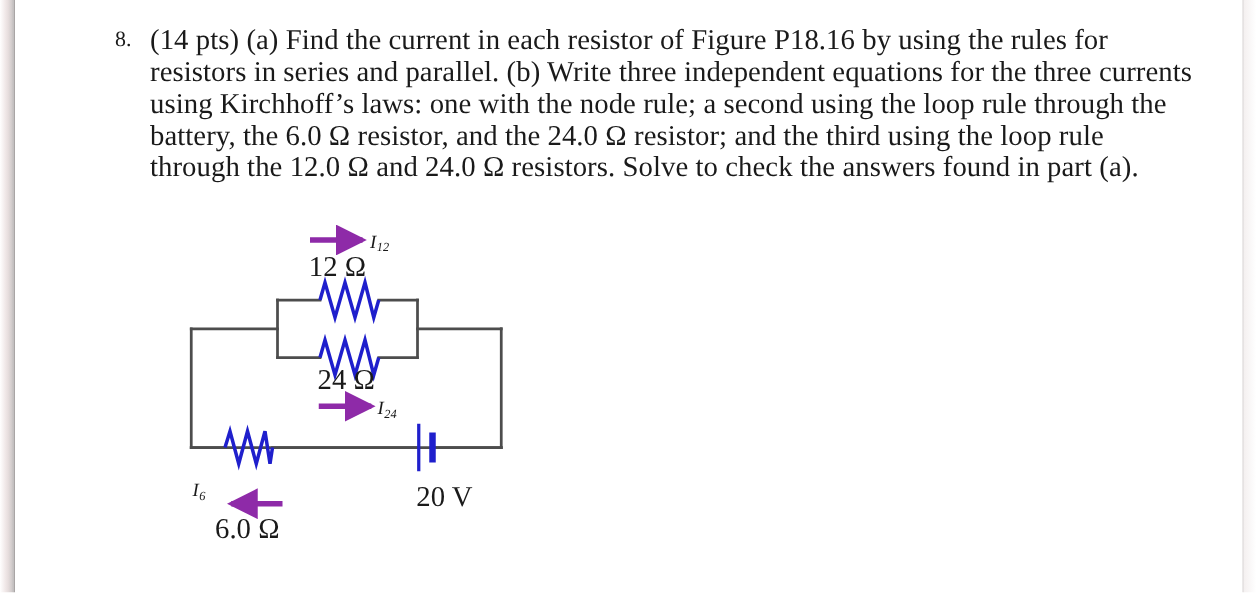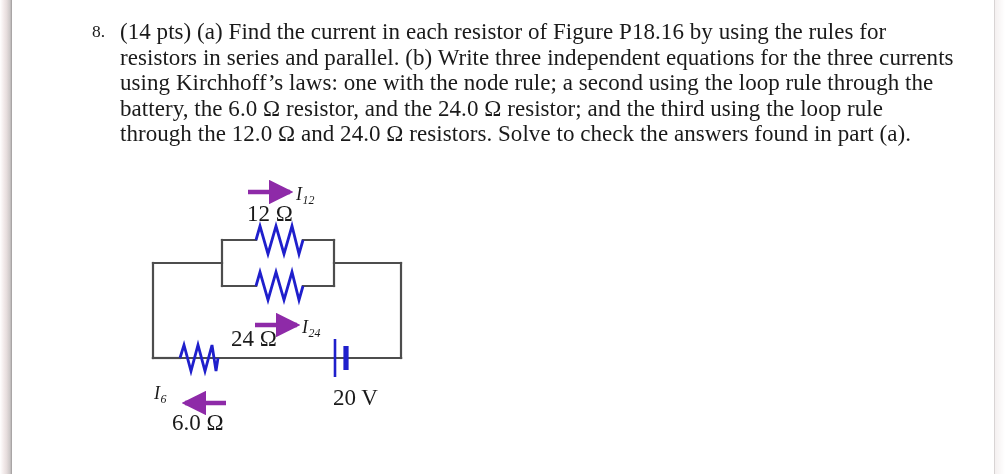--- a/index.html
+++ b/index.html
@@ -84,21 +84,21 @@
   }
   .fig-label {
     position: absolute;
     font-size: 23px;
     line-height: 17px;
     color: #1a1a1a;
     white-space: nowrap;
   }
   .cur-label {
     position: absolute;
-    font-size: 18px;
+    font-size: 15px;
     line-height: 18px;
     font-style: italic;
     color: #1a1a1a;
     white-space: nowrap;
   }
   .cur-label sub {
     font-size: 0.66em;
     font-style: italic;
     vertical-align: baseline;
     position: relative;
@@ -184,21 +184,21 @@
       <line x1="118" y1="16" x2="160" y2="16" marker-end="url(#arrowR)"></line>
 
       <line x1="125" y1="149" x2="167" y2="149" marker-end="url(#arrowR)"></line>
 
       <line x1="96" y1="227" x2="55" y2="227" marker-end="url(#arrowL)"></line>
     </g>
   </svg>
 
   <div class="fig-label" style="left:117px; top:29px;">12 Ω</div>
 
-  <div class="fig-label" style="left:101px; top:119px;margin-top:35px;">24 Ω</div>
+  <div class="fig-label" style="left:124px; top:119px;">24 Ω</div>
 
   <div class="fig-label" style="left:42px; top:198px;margin-top:40px;">6.0 Ω</div>
 
   <div class="fig-label" style="left:203px; top:213px;">20 V</div>
 
   <div class="cur-label" style="left:166px; top:9px;"><span>I</span><sub>12</sub></div>
 
   <div class="cur-label" style="left:172px; top:142px;"><span>I</span><sub>24</sub></div>
 
   <div class="cur-label" style="left:24px; top:208px;"><span>I</span><sub>6</sub></div>

